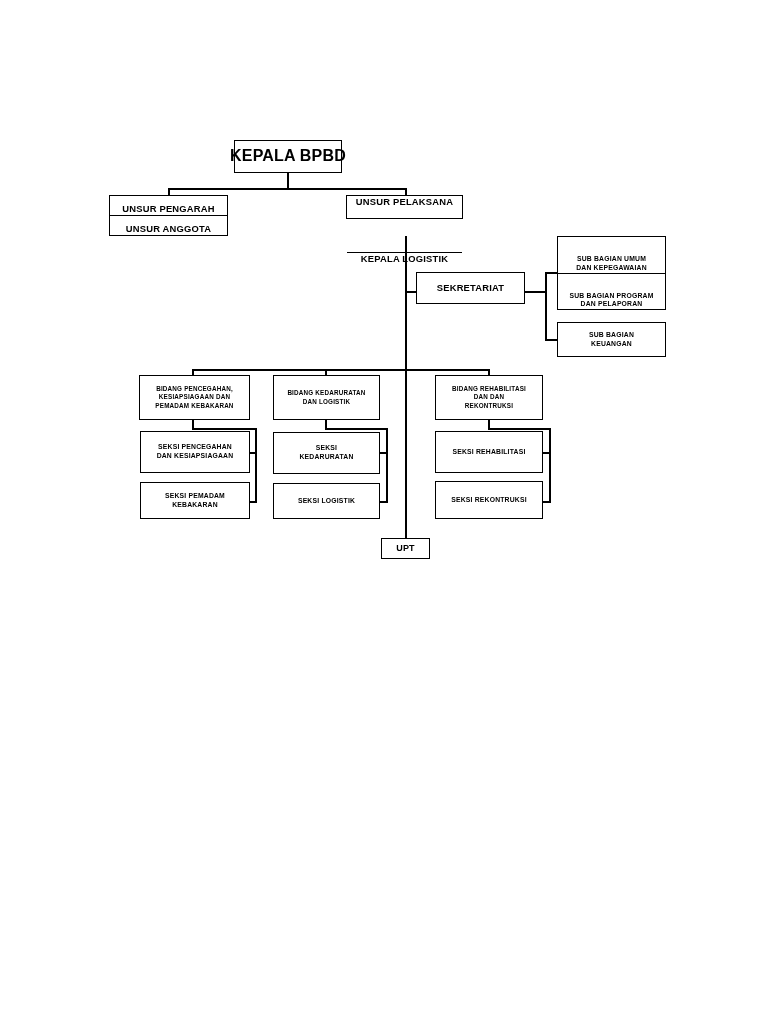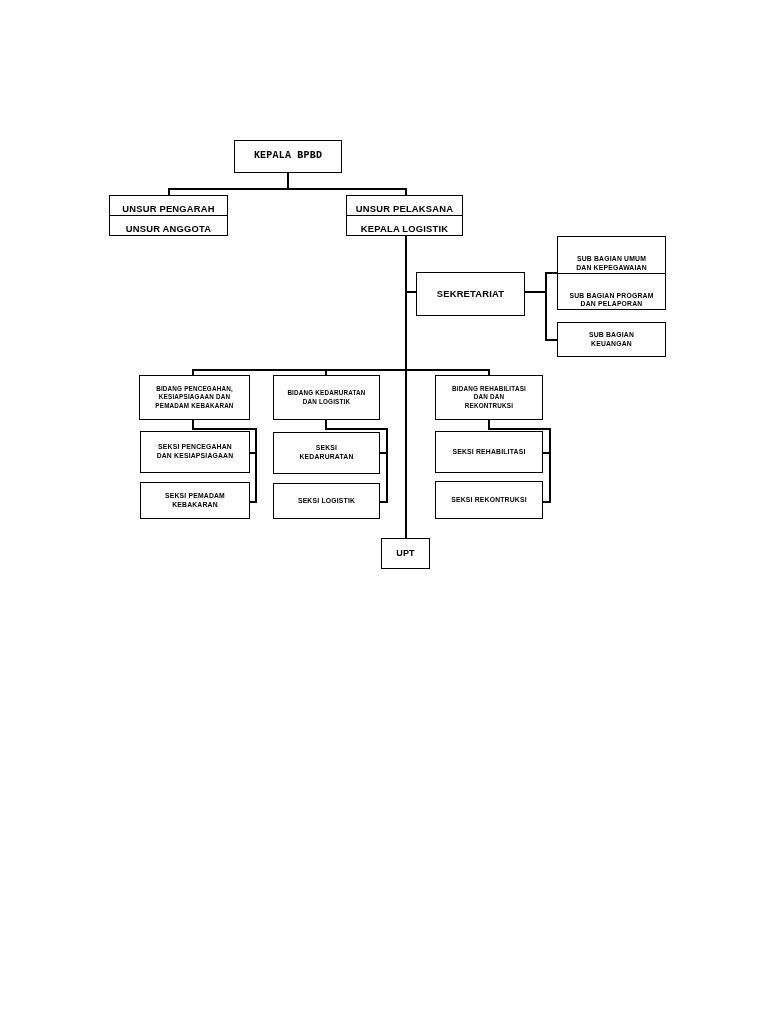--- a/index.html
+++ b/index.html
@@ -29,21 +29,21 @@
     font-weight: bold;
     letter-spacing: 0.2px;
     z-index: 3;
   }
   .node .line {
     display: block;
     white-space: nowrap;
     line-height: 1.28;
   }
   
-  .sz-lg .line { font-size: 10px; font-family: Liberation Mono, monospace; }
+  .sz-lg .line { font-size: 16px; }
   .sz-md .line { font-size: 9.4px; }
   .sz-sm .line { font-size: 6.8px; }
   .sz-xs .line { font-size: 6.3px; }
   .sz-upt .line { font-size: 9px; }
 
   
   .stack { padding: 0; justify-content: stretch; }
   .stack .cell {
     flex: 1 1 auto;
     display: flex;
@@ -112,30 +112,30 @@
 
   <div class="node stack sz-md" style="left:109px; top:195px; width:119px; height:41px;">
     <div class="cell">
       <span class="line">UNSUR PENGARAH</span>
     </div>
     <div class="cell">
       <span class="line">UNSUR ANGGOTA</span>
     </div>
   </div>
 
-  <div class="node stack sz-md" style="left:346px; top:195px; width:117px; height:41px;">
+  <div class="node stack sz-md" style="left:346px; top:195px; width:117px; height:24px;gap:44px;">
     <div class="cell">
       <span class="line">UNSUR PELAKSANA</span>
     </div>
     <div class="cell">
       <span class="line">KEPALA LOGISTIK</span>
     </div>
   </div>
 
-  <div class="node sz-md" style="left:416px; top:272px; width:109px; height:44px;">
+  <div class="node sz-md" style="left:416px; top:272px; width:109px; height:32px;">
     <span class="line">SEKRETARIAT</span>
   </div>
 
   <div class="node stack sz-sm" style="left:557px; top:236px; width:109px; height:74px;">
     <div class="cell">
       <span class="line">SUB BAGIAN UMUM</span>
       <span class="line">DAN KEPEGAWAIAN</span>
     </div>
     <div class="cell">
       <span class="line">SUB BAGIAN PROGRAM</span>
@@ -185,17 +185,17 @@
   </div>
 
   <div class="node sz-sm" style="left:435px; top:431px; width:108px; height:42px;">
     <span class="line">SEKSI REHABILITASI</span>
   </div>
 
   <div class="node sz-sm" style="left:435px; top:481px; width:108px; height:38px;">
     <span class="line">SEKSI REKONTRUKSI</span>
   </div>
 
-  <div class="node sz-upt" style="left:381px; top:538px; width:49px; height:31px;">
+  <div class="node sz-upt" style="left:381px; top:538px; width:49px; height:21px;">
     <span class="line">UPT</span>
   </div>
 
 </div>
 
 </body></html>

